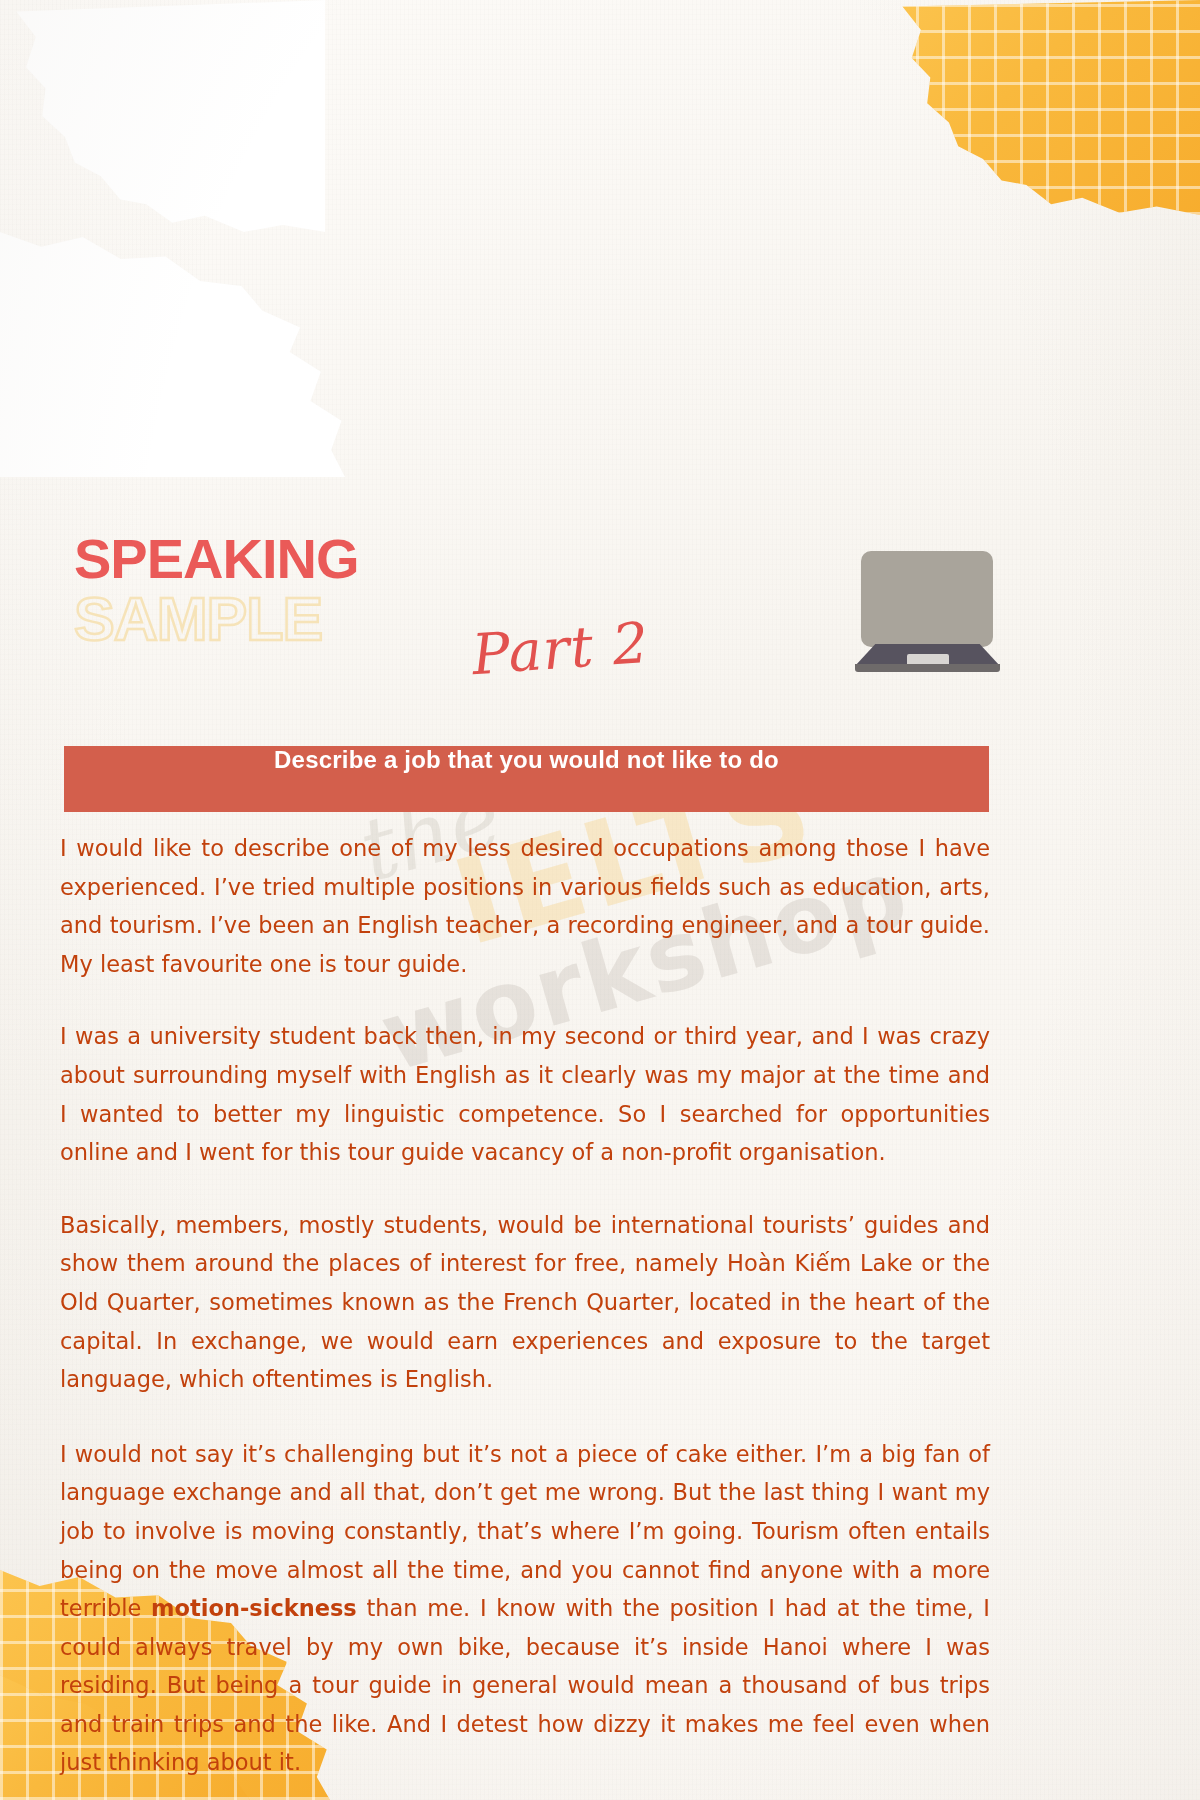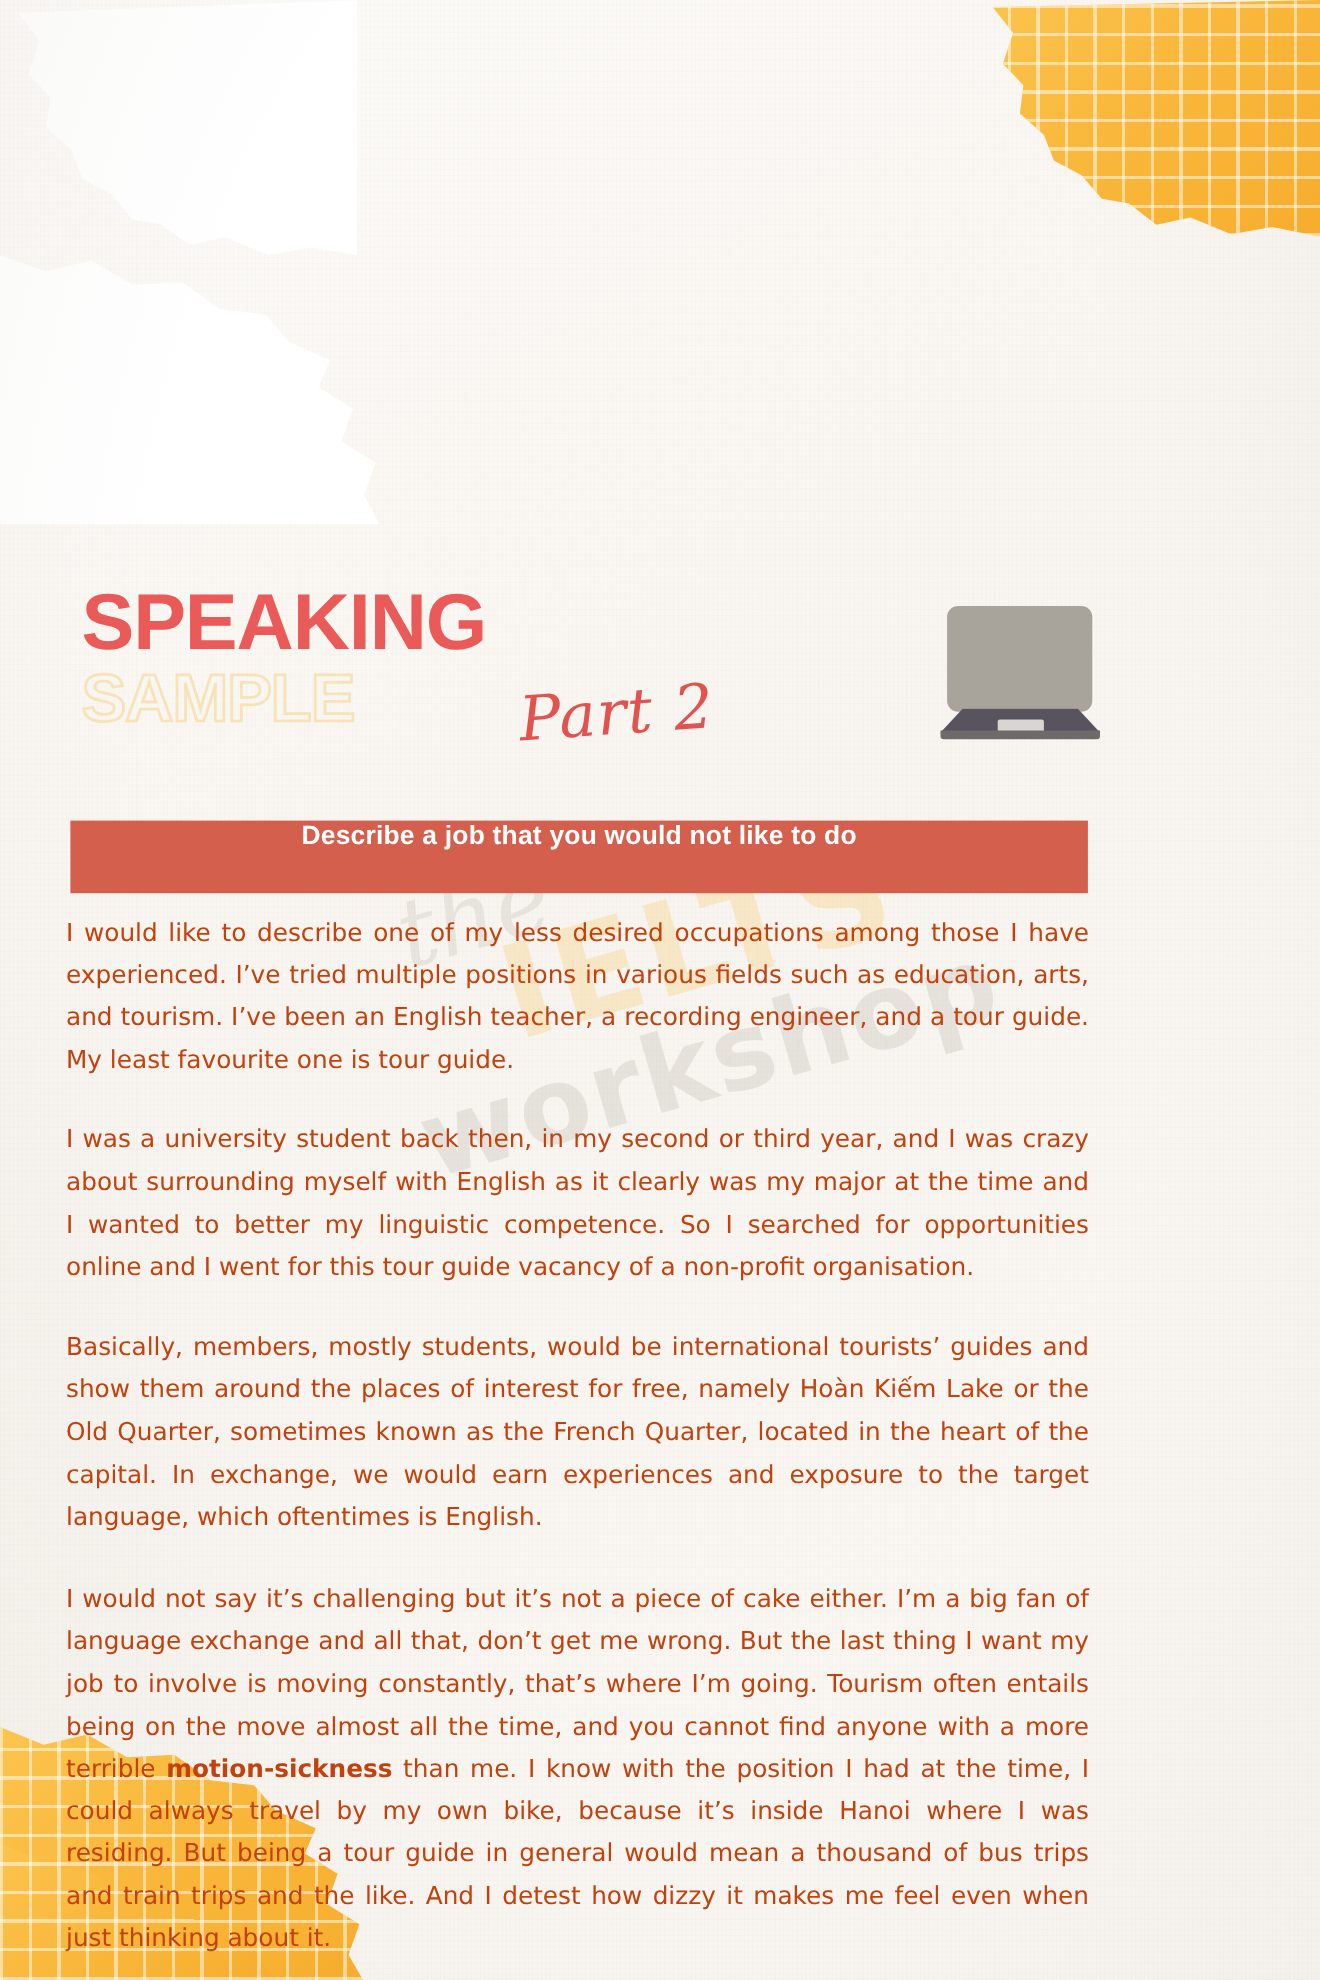--- a/index.html
+++ b/index.html
@@ -70,21 +70,21 @@
   .wm-ielts{ font-size:118px; font-weight:bold; letter-spacing:4px;
              color:rgba(245,205,120,0.34); line-height:.95; margin-top:-18px;}
   .wm-shop{ font-size:96px; font-weight:bold; letter-spacing:2px;
             color:rgba(150,140,125,0.18); line-height:1; margin-top:4px; margin-left:-40px;}
 
   
   .page{ position:relative; z-index:5; width:1200px; height:1800px; }
   .header{ position:absolute; left:74px; top:55px; width:1050px; height:170px; }
   .t-speaking{
     font-family:"Liberation Sans", sans-serif;
-    font-weight:bold; font-size:72px; letter-spacing:-1px;
+    font-weight:bold; font-size:56px; letter-spacing:-1px;
     color:#ea5a58; line-height:.95;
   }
   .t-sample{
     font-family:"Liberation Sans", sans-serif;
     font-weight:bold; font-size:61px; letter-spacing:-1px;
     line-height:1.0; margin-top:4px;
     color:transparent;
     -webkit-text-stroke:2.5px #f6e3b8;
   }
   .t-part{

